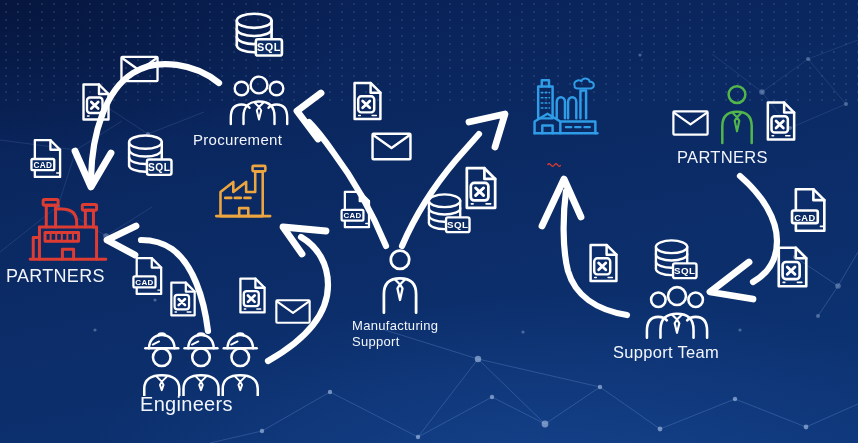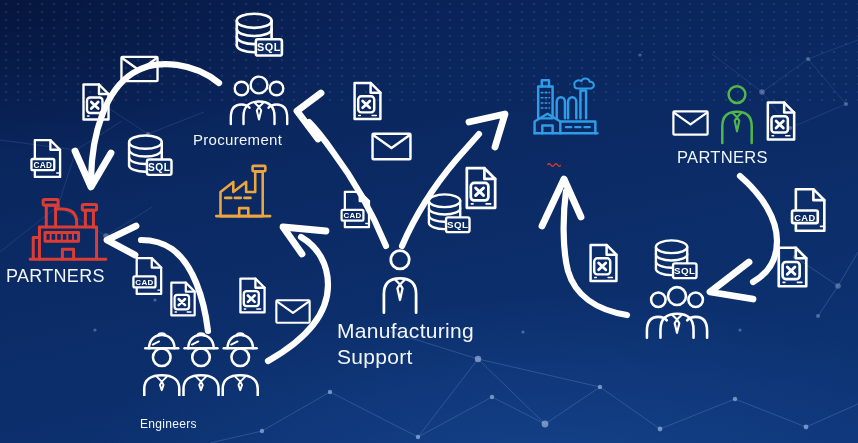--- a/index.html
+++ b/index.html
@@ -301,28 +301,28 @@
         <use href="#sym-plant"></use>
       </svg>
   </div>
   <div class="label" style="left:6px;top:265px;width:130px;font-size:18px">PARTNERS</div>
 
   <div class="abs node-icon" style="left:141px;top:326px">
     <svg width="120" height="70">
         <use href="#sym-engineers"></use>
       </svg>
   </div>
-  <div class="label" style="left:140px;top:417px;width:122px;font-size:12px">Engineers</div>
+  <div class="label" style="left:140px;top:392px;width:122px;font-size:20px">Engineers</div>
 
   <div class="abs node-icon" style="left:377px;top:247px">
     <svg width="46" height="68">
         <use href="#sym-person"></use>
       </svg>
   </div>
-  <div class="label" style="left:337px;top:318px;width:130px;font-size:21px">
+  <div class="label" style="left:352px;top:318px;width:130px;font-size:13px">
     <div>Manufacturing</div>
     <div>Support</div>
   </div>
 
   <div class="abs node-icon c-tier1" style="left:532px;top:72px">
     <svg width="68" height="68">
         <use href="#sym-complex"></use>
       </svg>
   </div>
   <svg class="abs squiggle" style="left:547px;top:162px" width="14" height="5" viewBox="0 0 14 5">
@@ -340,14 +340,15 @@
   <svg class="abs doc" style="left:765px;top:101px" width="32" height="40">
       <use href="#sym-excel"></use>
     </svg>
   <div class="label" style="left:677px;top:147px;width:130px;font-size:16.5px">PARTNERS</div>
 
   <div class="abs node-icon" style="left:645px;top:280px">
     <svg width="64" height="62">
         <use href="#sym-team"></use>
       </svg>
   </div>
+  <div class="label" style="left:613px;top:342px;width:130px;font-size:16.5px">Support Team</div>
 
 </div>
 
 </body></html>

